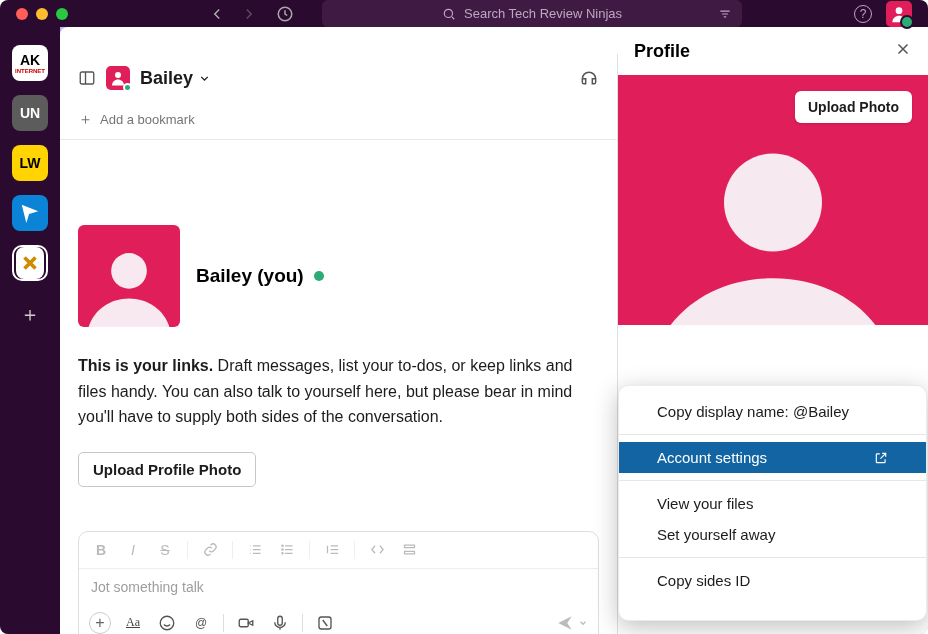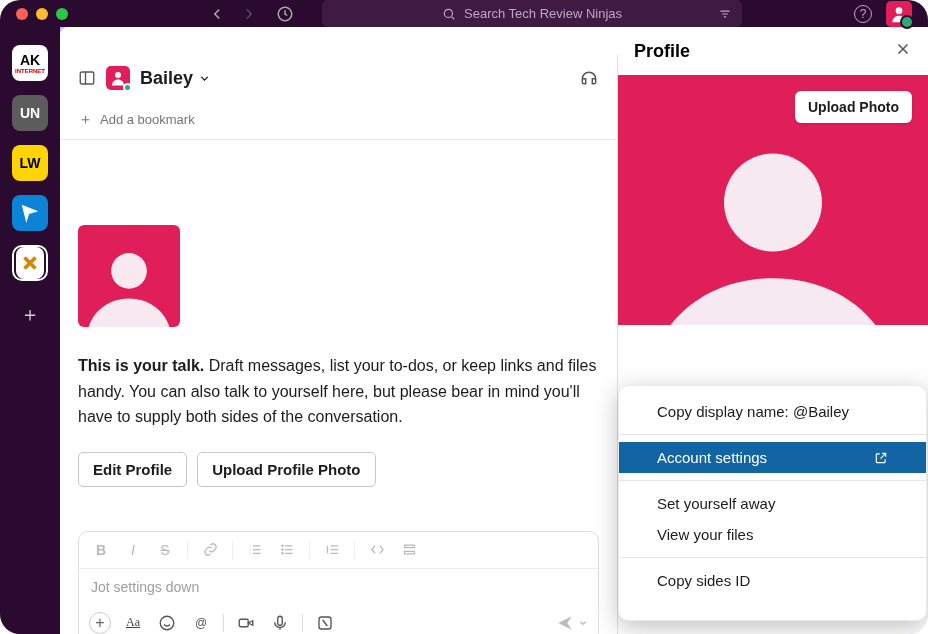--- a/index.html
+++ b/index.html
@@ -1,17 +1,17 @@
 <!DOCTYPE html>
 <html><head>
 <meta charset="utf-8">
 <style>
 * { box-sizing: border-box; margin: 0; padding: 0; }
 body { font-family: -apple-system, BlinkMacSystemFont, "Segoe UI", Helvetica, Arial, sans-serif; width: 928px; height: 634px; overflow: hidden; background: #fff; }
-.window { width: 928px; height: 634px; display: flex; flex-direction: column; border-radius: 20px; overflow: hidden; }
+.window { width: 928px; height: 634px; display: flex; flex-direction: column; border-radius: 8px; overflow: hidden; }
 
 
 .titlebar { height: 40px; background: #2a0a2e; display: flex; align-items: center; padding: 0 16px; position: relative; }
 .traffic { display: flex; gap: 8px; }
 .dot { width: 12px; height: 12px; border-radius: 50%; }
 .dot.red { background: #ff5f57; }
 .dot.yellow { background: #febc2e; }
 .dot.green { background: #28c840; }
 .nav-arrows { display: flex; align-items: center; gap: 14px; margin-left: 140px; color: #aaa; }
 .nav-arrows svg { width: 18px; height: 18px; }
@@ -194,26 +194,29 @@
           <span>Add a bookmark</span>
         </div>
         <div class="ch-body">
           <div class="profile-row">
             <div class="big-avatar">
               <svg viewBox="0 0 24 24">
                   <circle cx="12" cy="7.5" r="4.2"></circle>
                   <path d="M2 24c0-6 4.5-10 10-10s10 4 10 10"></path>
                 </svg>
             </div>
+            <div class="name-block">
+              <span class="name">Bailey (you)</span>
+              <span class="presence"></span>
+            </div>
           </div>
           <p class="space-text">
-            <span class="bold">This is your talk.</span><span> Draft messages, list your to-dos, or keep links and files handy. You can also talk to yourself here, but please bear in mind you'll have to supply both sides of the conversation.</span>
+            <span class="bold">This is your links.</span><span> Draft messages, list your to-dos, or keep links and files handy. You can also talk to yourself here, but please bear in mind you'll have to supply both sides of the conversation.</span>
           </p>
           <div class="actions">
-            <button class="btn">Edit Profile</button>
             <button class="btn">Upload Profile Photo</button>
           </div>
         </div>
         <div class="composer">
           <div class="composer-toolbar">
             <div class="tb">
                 <b>B</b>
               </div>
             <div class="tb">
                 <i>I</i>
@@ -253,21 +256,21 @@
               <svg width="15" height="15" viewBox="0 0 24 24" fill="none" stroke="currentColor" stroke-width="2">
                   <path d="M8 6l-5 6 5 6M16 6l5 6-5 6"></path>
                 </svg>
             </div>
             <div class="tb">
               <svg width="15" height="15" viewBox="0 0 24 24" fill="none" stroke="currentColor" stroke-width="2">
                   <path d="M4 5h16v4H4zM4 15h16v4H4z"></path>
                 </svg>
             </div>
           </div>
-          <div class="composer-input">Jot settings down</div>
+          <div class="composer-input">Jot something talk</div>
           <div class="composer-bottom">
             <div class="cb plus">+</div>
             <div class="cb aa">Aa</div>
             <div class="cb">
               <svg width="18" height="18" viewBox="0 0 24 24" fill="none" stroke="currentColor" stroke-width="1.8">
                   <circle cx="12" cy="12" r="9"></circle>
                   <path d="M8 14s1.5 2 4 2 4-2 4-2M9 9h.01M15 9h.01"></path>
                 </svg>
             </div>
             <div class="cb">@</div>
@@ -328,24 +331,24 @@
           <div class="cm-sep"></div>
           <div class="cm-item active">
             <span>Account settings</span>
             <svg class="ext-icon" viewBox="0 0 24 24" fill="none" stroke="currentColor" stroke-width="2">
                 <path d="M14 4h6v6M20 4l-9 9"></path>
                 <path d="M19 14v5a1 1 0 01-1 1H5a1 1 0 01-1-1V6a1 1 0 011-1h5"></path>
               </svg>
           </div>
           <div class="cm-sep"></div>
           <div class="cm-item">
+              <span>View your files</span>
+            </div>
+          <div class="cm-item">
               <span>Set yourself away</span>
-            </div>
-          <div class="cm-item">
-              <span>View your files</span>
             </div>
           <div class="cm-sep"></div>
           <div class="cm-item">
               <span>Copy sides ID</span>
             </div>
           <div class="cm-item"></div>
         </div>
       </div>
     </div>
   </div>

